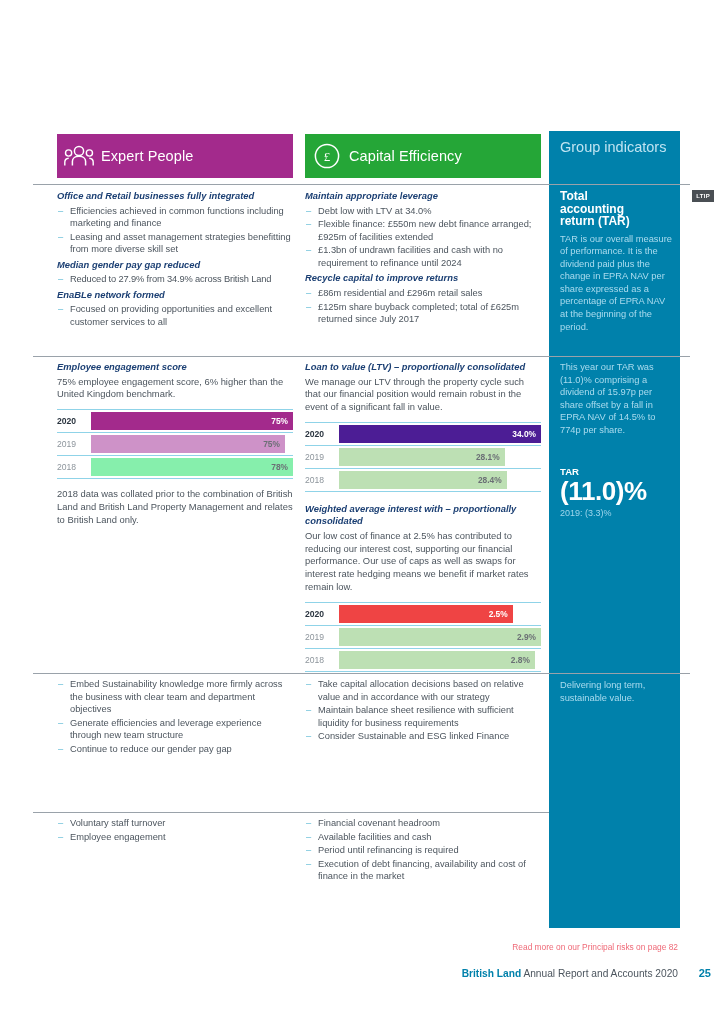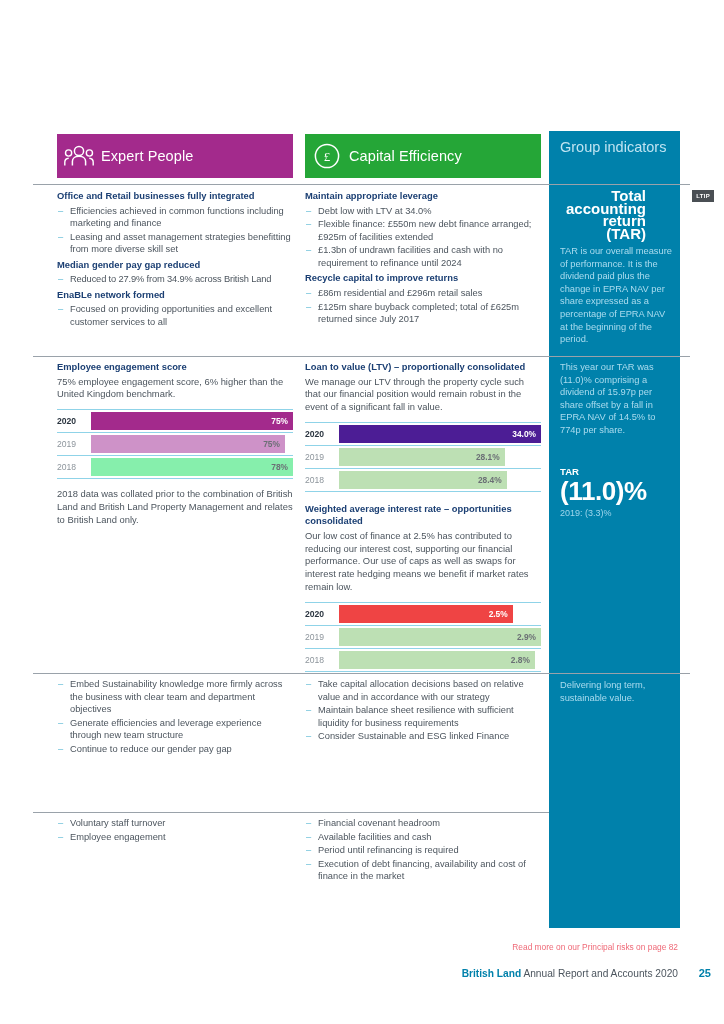--- a/index.html
+++ b/index.html
@@ -24,39 +24,39 @@
   
   .hdr{position:absolute;top:134px;height:44px;display:flex;align-items:center;}
   .hdr.people{left:57px;width:236px;background:#a32a8c;}
   .hdr.capital{left:305px;width:236px;background:#25a637;}
   .hdr .ico{width:44px;height:44px;flex:0 0 44px;display:flex;align-items:center;justify-content:center;}
   .hdr .ttl{font-size:14.5px;color:#ffffff;letter-spacing:.1px;font-weight:400;}
 
   .sb-title{position:absolute;left:560px;top:138px;width:118px;font-size:14.5px;line-height:18px;color:#bfe4f2;}
 
   
-  h3.head{margin:0 0 2px 0;font-size:9.4px;font-weight:bold;color:#1b3f73;line-height:12.5px;}
+  h3.head{margin:0 0 2px 0;font-size:9.4px;font-weight:bold;color:#1b3f73;line-height:12.5px;font-style:italic;}
   ul.bl{margin:0 0 3px 0;padding:0;list-style:none;}
   ul.bl li{position:relative;padding-left:13px;font-size:9.3px;line-height:12.6px;color:#4c555e;margin-bottom:1px;}
   ul.bl li:before{content:"\2013";position:absolute;left:1px;top:0;color:#5bb8d4;font-size:9.3px;}
 
   p.body{margin:0 0 2px 0;font-size:9.4px;line-height:12.8px;color:#4c555e;}
 
   
   .chart{margin-top:8px;}
   .crow{display:flex;align-items:center;height:22px;border-bottom:1px solid #8fd3e8;}
   .crow.first{border-top:1px solid #8fd3e8;}
   .cyr{width:34px;flex:0 0 34px;font-size:8.6px;color:#8d959c;}
   .crow.cur .cyr{color:#2b3540;font-weight:bold;}
   .ctrack{flex:1;height:18px;position:relative;}
   .cbar{position:absolute;left:0;top:0;height:18px;display:flex;align-items:center;justify-content:flex-end;}
   .cval{font-size:8.4px;font-weight:bold;padding-right:5px;}
 
   
-  .sb-kpi-title{font-size:15px;font-weight:bold;color:#ffffff;line-height:12.5px;text-align:right;}
+  .sb-kpi-title{font-size:12px;font-weight:bold;color:#ffffff;line-height:12.5px;}
   .sb-text{font-size:9.3px;line-height:12.6px;color:#aadcef;}
   .ltip{position:absolute;right:10px;top:190px;background:#4a4f54;color:#ffffff;font-size:6px;
         font-weight:bold;padding:3px 4px;letter-spacing:.3px;}
   .sb-tar-lbl{font-size:9.6px;font-weight:bold;color:#ffffff;}
   .sb-tar-val{font-size:26px;font-weight:bold;color:#ffffff;line-height:28px;letter-spacing:-.4px;}
   .sb-tar-prev{font-size:9px;color:#9ed6ec;}
 
   
   .readmore{position:absolute;right:46px;top:942px;font-size:8.4px;color:#ef6a78;}
   .foot{position:absolute;right:46px;top:968px;font-size:10.2px;color:#4c555e;}
@@ -194,21 +194,21 @@
       <div class="crow">
         <span class="cyr">2018</span>
         <span class="ctrack">
           <span class="cbar" style="width:83%;background:#bde0b4;">
             <span class="cval" style="color:#6b6f75;">28.4%</span>
           </span>
         </span>
       </div>
     </div>
 
-    <h3 class="head" style="margin-top:11px;">Weighted average interest rate – opportunities consolidated</h3>
+    <h3 class="head" style="margin-top:11px;">Weighted average interest with – proportionally consolidated</h3>
     <p class="body">Our low cost of finance at 2.5% has contributed to reducing our interest cost, supporting our financial performance. Our use of caps as well as swaps for interest rate hedging means we benefit if market rates remain low.</p>
 
     <div class="chart">
       <div class="crow first cur">
         <span class="cyr">2020</span>
         <span class="ctrack">
           <span class="cbar" style="width:86%;background:#ef4444;">
             <span class="cval" style="color:#ffffff;">2.5%</span>
           </span>
         </span>

